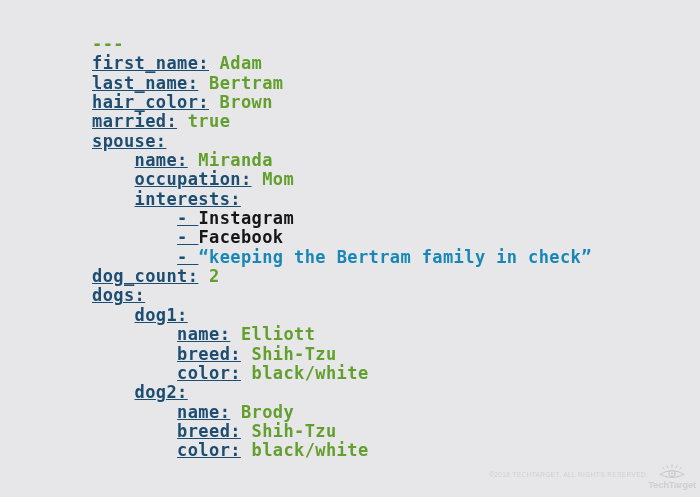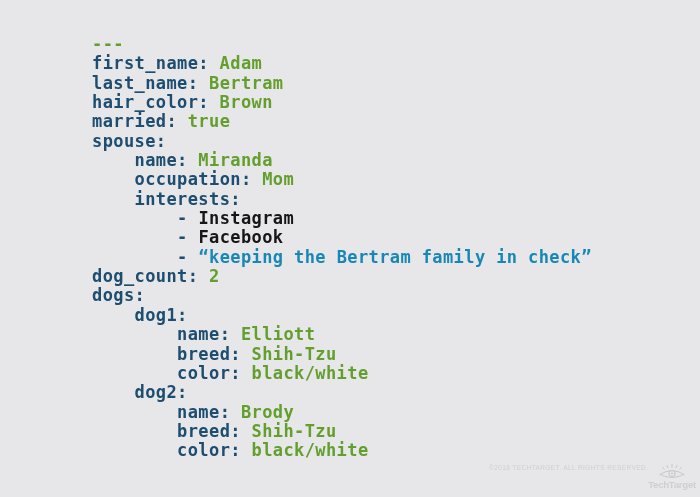--- a/index.html
+++ b/index.html
@@ -19,30 +19,30 @@
     left: 92px;
     top: 35px;
     font-family: "DejaVu Sans Mono", monospace;
     font-size: 17px;
     font-weight: bold;
     line-height: 19.35px;
     white-space: pre;
     letter-spacing: 0.4px;
   }
   .code-line { white-space: pre; }
-  .c-key    { color: var(--key, #1d4d70); }
+  .c-key    { color: var(--key, #1d4d70); text-decoration: underline; }
   .c-value  { color: var(--value, #639f2d); }
   .c-string { color: var(--string, #1987b5); }
   .c-plain  { color: var(--plain, #161616); }
   .watermark {
     position: absolute;
     right: 4px;
     bottom: 8px;
     display: flex;
-    align-items: flex-start;
+    align-items: center;
     color: var(--watermark, #cfcfd2);
   }
   .copyright {
     font-family: "Liberation Sans", sans-serif;
     font-size: 6.5px;
     letter-spacing: 0.4px;
     text-transform: uppercase;
     margin-bottom: 4px;
     white-space: nowrap;
   }

